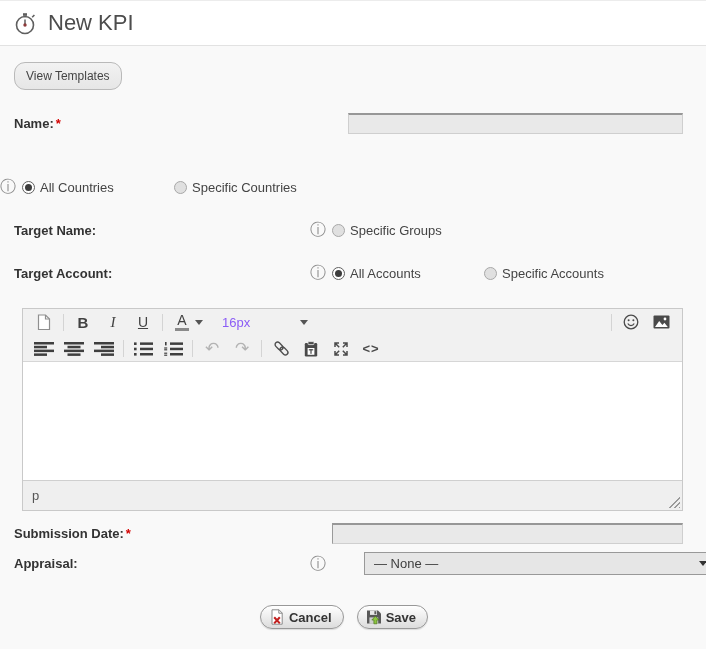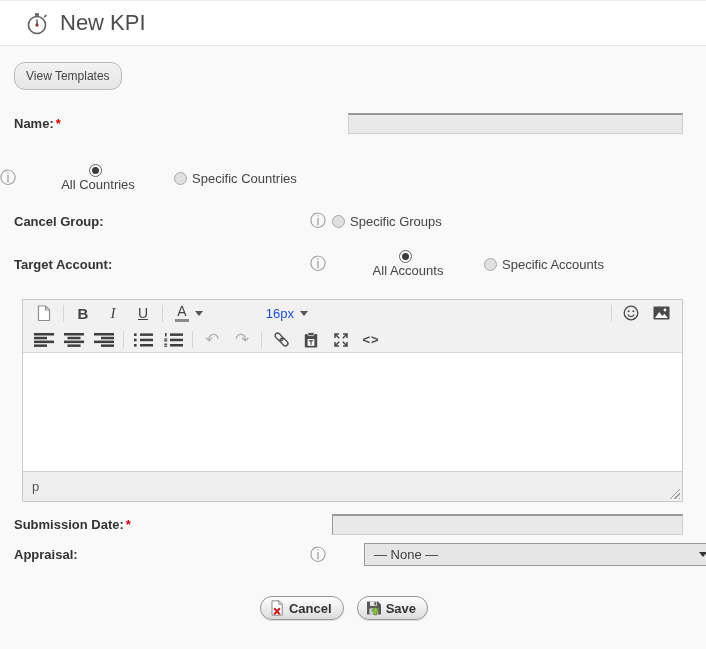--- a/index.html
+++ b/index.html
@@ -5,21 +5,21 @@
   * { margin:0; padding:0; box-sizing:border-box; }
   html,body { width:706px; height:649px; }
   body {
     font-family:"Liberation Sans","DejaVu Sans",sans-serif;
     background:#f9f9f9; color:#333; overflow:hidden;
   }
   
   .header {
     height:46px; background:#fff; border-top:1px solid #ececec;
     border-bottom:1px solid #e2e2e2; display:flex; align-items:center;
-    padding-left:26px;
+    padding-left:14px;
   }
   .header .title { font-size:22px; font-weight:400; color:#4d4d4d; margin-left:10px; }
   .hdr-icon { width:24px; height:26px; display:inline-block; }
 
   
   .vt-btn {
     display:inline-block; margin:16px 0 0 14px; padding:6px 11px;
     font-size:12px; color:#444; background:linear-gradient(#f2f2f2,#e6e6e6);
     border:1px solid #b9b9b9; border-radius:11px; cursor:pointer;
   }
@@ -28,21 +28,21 @@
   .form { margin-top:23px; }
   .row { display:flex; align-items:center; }
   .row.top-align { align-items:flex-start; }
   .row .lbl {
     width:310px; padding-left:14px; font-size:13px; font-weight:bold; color:#333;
   }
   .row .req { color:#d40000; margin-left:2px; }
   .row .gutter { width:22px; display:flex; align-items:center; }
   .row .content { flex:1; margin-right:23px; }
 
-  .r-name { margin-bottom:36px;gap:8px; }
+  .r-name { margin-bottom:45px;gap:8px; }
   .r-radio { height:16px; margin-bottom:27px; }
   .r-instr { margin-bottom:12px; }
   .r-subdate { margin-bottom:8px; }
   .r-appraisal { margin-bottom:30px;align-items:center; }
 
   .info-icon {
     font-size:16px; line-height:16px; color:#8d8d8d; font-style:normal;
     cursor:pointer; user-select:none;
   }
   .info-icon::before { content:"\24D8"; }
@@ -51,21 +51,21 @@
   .text-input {
     width:100%; height:21px; background:#e9e9e9;
     border:1px solid #cfcfcf; border-top:2px solid #979797;
     font-size:13px; padding:0 5px; color:#333; outline:none;
   }
   .ti-date { border-left:1px solid #9a9a9a; }
 
   
   .radio-content { display:flex; align-items:center; }
   .radio-option { display:flex; align-items:center; cursor:pointer; font-size:13px; color:#444; }
-  .radio-option.first { width:152px;flex-direction:column; }
+  .radio-option.first { width:152px; }
   .radio {
     width:13px; height:13px; border-radius:50%; margin-right:5px; flex:0 0 auto;
     background:#e0e0e0; border:1px solid #a8a8a8; position:relative;
   }
   .radio.checked { background:#fff; border:1px solid #5f5f5f; }
   .radio.checked::after {
     content:""; position:absolute; left:2px; top:2px; width:7px; height:7px;
     border-radius:50%; background:#3d3d3d;
   }
 
@@ -82,21 +82,21 @@
   .sep { width:1px; height:17px; background:#d4d4d4; margin:0 4px; }
   .glyph-b { font-weight:700; font-size:15px; }
   .glyph-i { font-style:italic; font-family:"Liberation Serif","DejaVu Serif",serif; font-size:15px; }
   .glyph-u { text-decoration:underline; font-size:14px; }
   .a-dd { min-width:42px; }
   .a-glyph { font-size:14px; border-bottom:3px solid #8a8a8a; line-height:15px; padding:0 2px; }
   .caret {
     width:0; height:0; border-left:4px solid transparent; border-right:4px solid transparent;
     border-top:5px solid #555; margin-left:6px;
   }
-  .size-dd { width:100px; justify-content:flex-end; font-size:13px; color:#1d4ed8; padding:0 4px 0 10px; }
+  .size-dd { width:100px; justify-content:space-between; font-size:13px; color:#8b5cf6; padding:0 4px 0 10px; }
   .push-right { margin-left:auto; }
   .glyph-undo, .glyph-redo { font-size:17px; color:#b3b3b3; }
   .glyph-undo::before { content:"\21B6"; }
   .glyph-redo::before { content:"\21B7"; }
   .glyph-code { font-size:13px; font-weight:bold; letter-spacing:1px; color:#4a4a4a; }
 
   .ed-body { height:119px; background:#fff; border-top:1px solid #d6d6d6; cursor:text; }
   .ed-status {
     height:30px; background:#efefef; border-top:1px solid #cfcfcf;
     display:flex; align-items:center; padding:0 9px; font-size:13px; color:#555;
@@ -174,21 +174,21 @@
       </span>
       <span class="radio-option">
         <span class="radio"></span>
         <span>Specific Countries</span>
       </span>
     </div>
   </div>
 
   <div class="row r-radio">
     <div class="lbl">
-      <span>Cancel Group:</span>
+      <span>Target Name:</span>
     </div>
     <div class="gutter">
         <span class="info-icon"></span>
       </div>
     <div class="content radio-content">
       <span class="radio-option">
         <span class="radio"></span>
         <span>Specific Groups</span>
       </span>
     </div>

